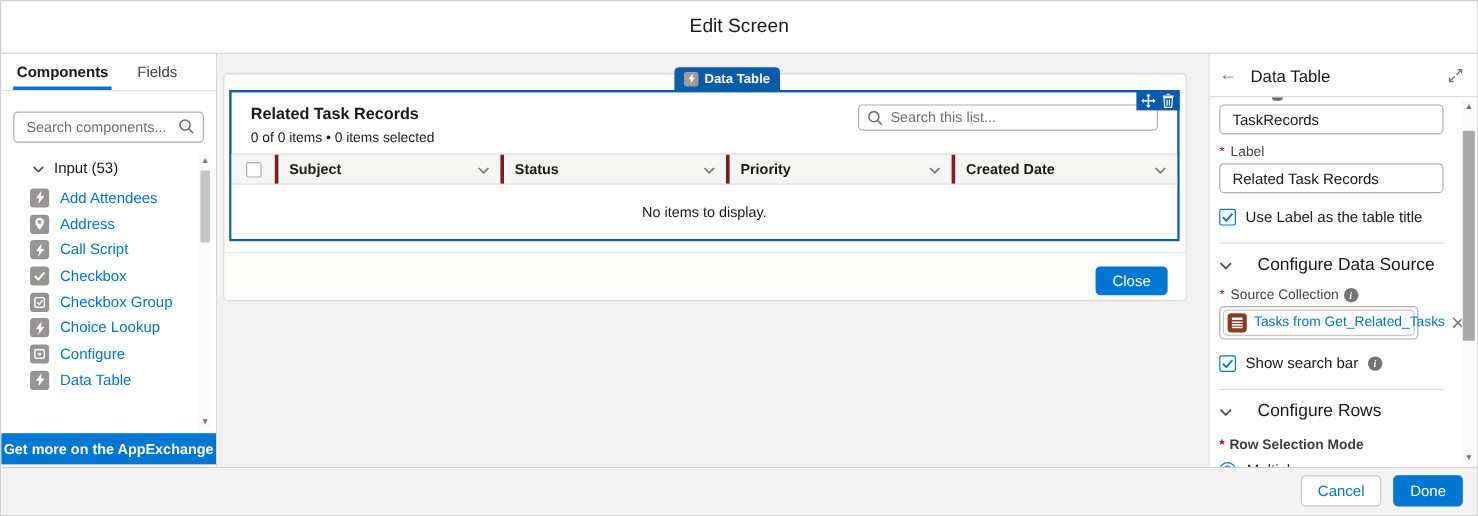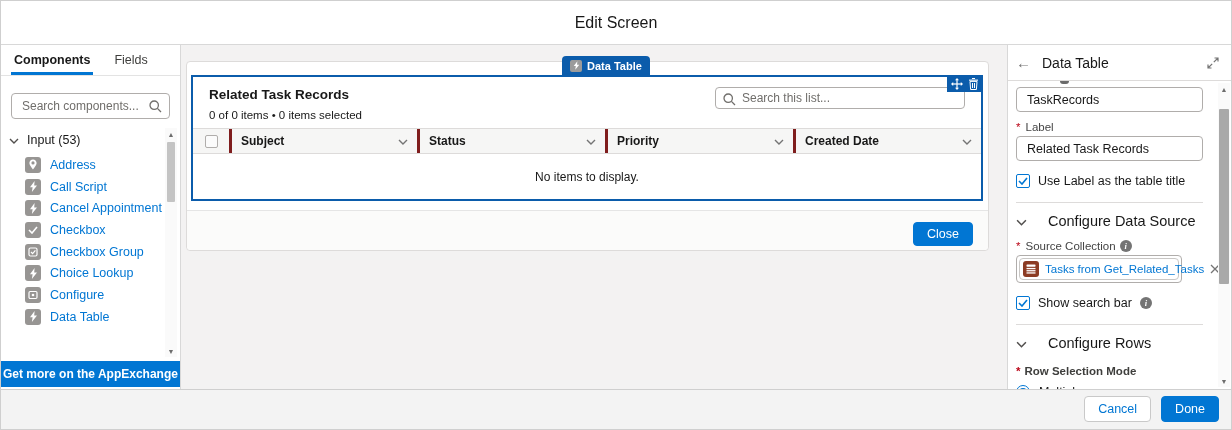--- a/index.html
+++ b/index.html
@@ -23,21 +23,21 @@
   .tab.active { font-weight:bold; color:#181818; box-shadow:inset 0 -3px 0 #0176d3; }
   .search-wrap { padding:17px 10px 6px; position:relative; }
   .search-wrap input {
     width:100%; height:26px; border:1px solid #b0adab; border-radius:4px;
     font-size:12px; padding:0 26px 0 10px; color:#444; outline:none;
     font-family:"Liberation Sans", sans-serif;
   }
   .search-wrap input::placeholder { color:#706e6b; }
   .search-wrap .mag { position:absolute; right:18px; top:23px; }
   .scrollwrap { flex:1; position:relative; overflow:hidden; }
-  .sec-row { display:flex; align-items:center; gap:8px; padding:8px 8px 5px; font-size:12.5px; color:#181818; }
+  .sec-row { display:flex; align-items:center; gap:8px; padding:8px 26px 5px; font-size:12.5px; color:#181818; }
   .comp-list { padding:2px 0; }
   .comp-item { display:flex; align-items:center; gap:9px; padding:0 0 0 24px; height:21.7px; cursor:pointer; }
   .comp-icon { width:16px; height:16px; min-width:16px; border-radius:3px; background:#979593; display:flex; align-items:center; justify-content:center; }
   .comp-label { font-size:12.5px; color:#0176d3; white-space:nowrap; }
   
   .sb { position:absolute; width:12px; background:#fafafa; display:flex; flex-direction:column; align-items:center; }
   .sb.side { right:3px; top:3px; bottom:4px; }
   .sb .arr { width:12px; height:12px; display:flex; align-items:center; justify-content:center; font-size:7px; color:#6d6d6d; cursor:pointer; }
   .sb .track { flex:1; width:12px; position:relative; }
   .sb .thumb { position:absolute; left:2px; width:8px; background:#c4c4c4; border-radius:1px; cursor:pointer; }
@@ -138,41 +138,41 @@
       <div class="scrollwrap">
         <div class="sec-row">
           <span><svg width="10" height="6" viewBox="0 0 10 6">
                 <path d="M1 1l4 4 4-4" fill="none" stroke="#514f4d" stroke-width="1.4"></path>
               </svg></span>
           <span>Input (53)</span>
         </div>
         <div class="comp-list">
           <div class="comp-item">
             <span class="comp-icon">
+                <svg width="9" height="11" viewBox="0 0 9 11">
+                  <path d="M5.6 0L1 6.2h2.6L2.9 11l5.1-6.6H5.2z" fill="#fff"></path>
+                </svg>
+              </span>
+            <span class="comp-label">Add Attendees</span>
+          </div>
+          <div class="comp-item">
+            <span class="comp-icon">
                 <svg width="10" height="11" viewBox="0 0 10 11">
                   <path d="M5 .5C3 .5 1.4 2.1 1.4 4.1c0 2.4 3.6 6.4 3.6 6.4s3.6-4 3.6-6.4C8.6 2.1 7 .5 5 .5zm0 5a1.6 1.6 0 110-3.2 1.6 1.6 0 010 3.2z" fill="#fff"></path>
                 </svg>
               </span>
             <span class="comp-label">Address</span>
           </div>
           <div class="comp-item">
             <span class="comp-icon">
                 <svg width="9" height="11" viewBox="0 0 9 11">
                   <path d="M5.6 0L1 6.2h2.6L2.9 11l5.1-6.6H5.2z" fill="#fff"></path>
                 </svg>
               </span>
             <span class="comp-label">Call Script</span>
-          </div>
-          <div class="comp-item">
-            <span class="comp-icon">
-                <svg width="9" height="11" viewBox="0 0 9 11">
-                  <path d="M5.6 0L1 6.2h2.6L2.9 11l5.1-6.6H5.2z" fill="#fff"></path>
-                </svg>
-              </span>
-            <span class="comp-label">Cancel Appointment</span>
           </div>
           <div class="comp-item">
             <span class="comp-icon">
                 <svg width="10" height="8" viewBox="0 0 10 8">
                   <path d="M1 4l3 3 5-6" fill="none" stroke="#fff" stroke-width="1.6"></path>
                 </svg>
               </span>
             <span class="comp-label">Checkbox</span>
           </div>
           <div class="comp-item">

